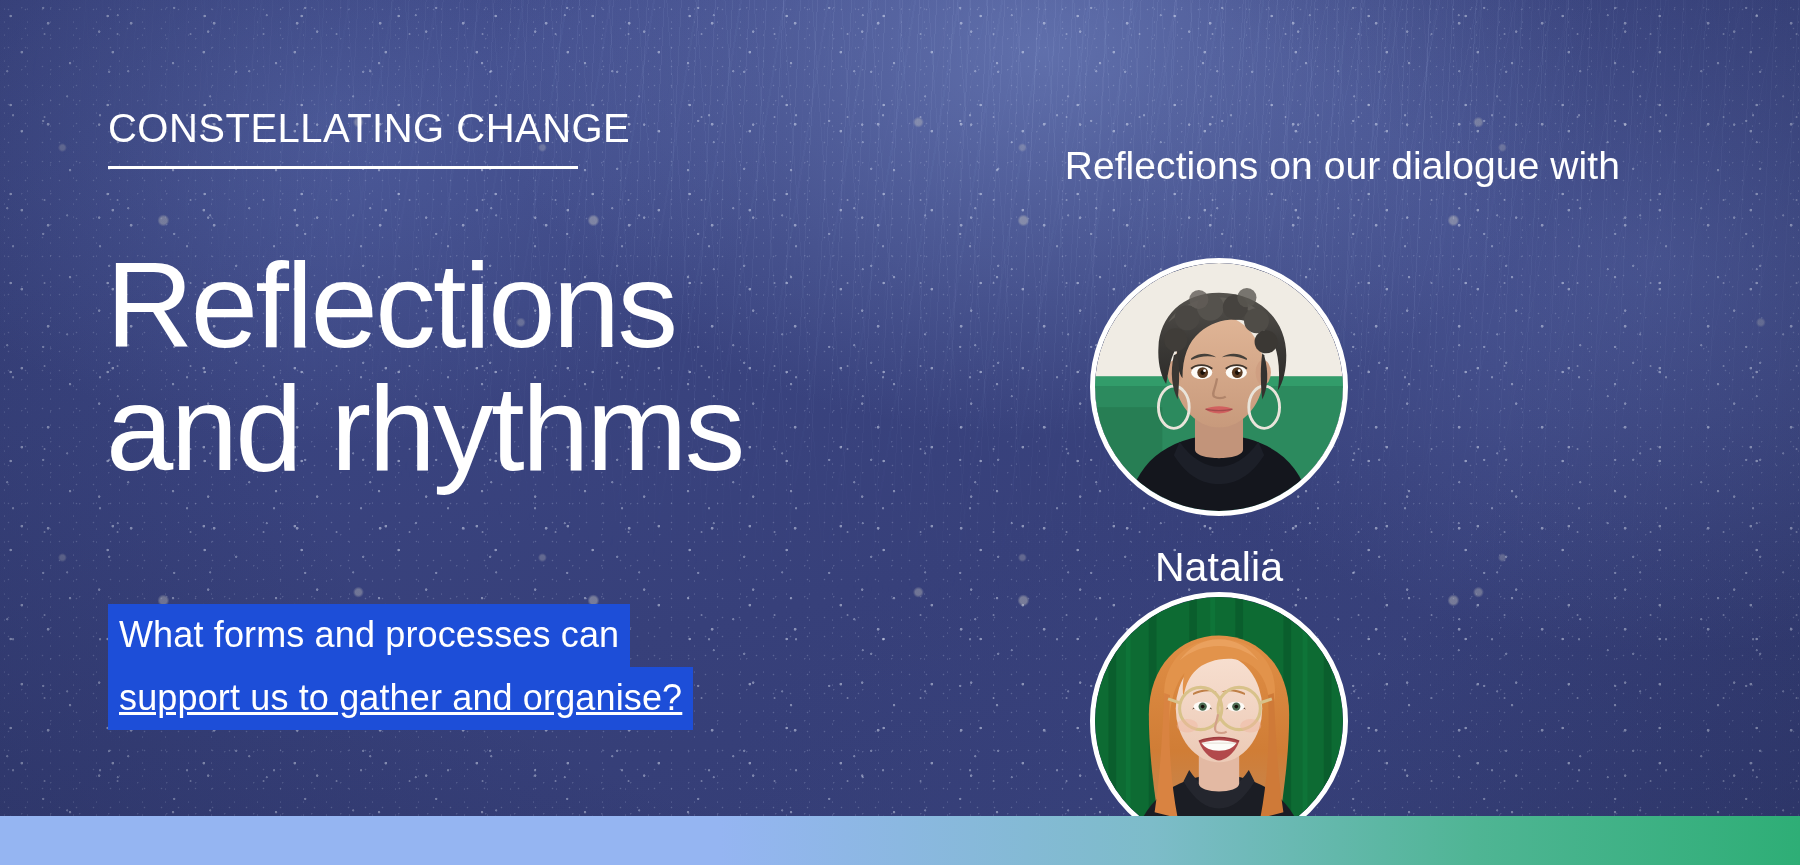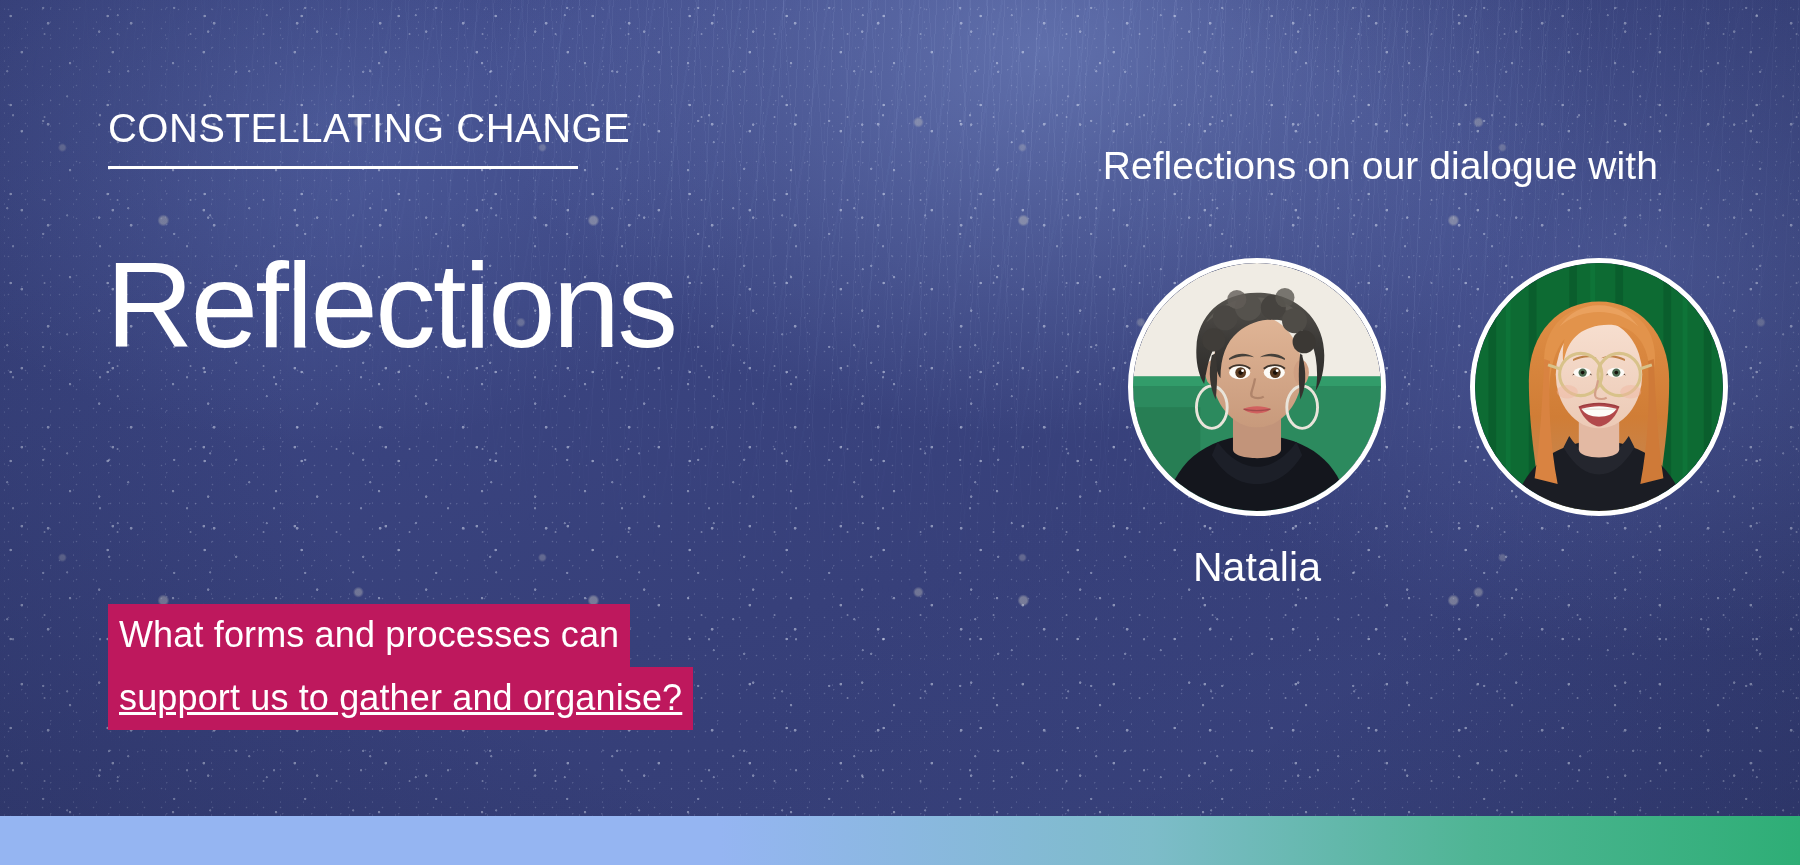--- a/index.html
+++ b/index.html
@@ -114,48 +114,49 @@
     line-height:1.02;
     font-weight:400;
     letter-spacing:-.022em;
     white-space:nowrap;
   }
   .headline .l2 { display:block; }
 
   .subq { position:absolute; left:0; top:582px; }
   .subq .qline {
     display:table;
-    background:#be185d;
+    background:#1d4ed8;
     color:#fff;
     font-size:36px;
     line-height:1.0;
     font-weight:400;
     letter-spacing:.004em;
     padding:13px 11px 14px 11px;
     white-space:nowrap;
   }
   .subq .qline + .qline { margin-top:0;text-decoration:underline; }
 
   
-  .right-col { position:absolute; left:1128px; top:0; width:600px; height:100%; }
+  .right-col { position:absolute; left:1090px; top:0; width:600px; height:100%; }
 
   .reflections {
     position:absolute; right:70px; top:144px;
     color:#fff;
     font-size:39px;
     font-weight:400;
     letter-spacing:.002em;
     white-space:nowrap;
   }
 
   .speakers {
     position:absolute; left:0; top:258px;
     width:600px;
     display:flex;
     justify-content:space-between;
+    flex-direction:column;
   }
   .speaker { width:258px; }
 
   .avatar {
     position:relative;
     width:258px; height:258px;
     border-radius:50%;
     border:5px solid #fff;
     overflow:hidden;
     background:#2c3560;
@@ -193,20 +194,21 @@
   <div class="bg-layer bg-motes"></div>
   <div class="bg-layer bg-vignette"></div>
 
   <div class="left-col">
 
     <div class="eyebrow">CONSTELLATING CHANGE</div>
     <div class="eyebrow-rule"></div>
 
     <h1 class="headline">
       <span>Reflections</span>
+      <span class="l2">and rhythms</span>
     </h1>
 
     <div class="subq">
       <div class="qline">What forms and processes can</div>
       <div class="qline">support us to gather and organise?</div>
     </div>
   </div>
 
   <div class="right-col">
 

